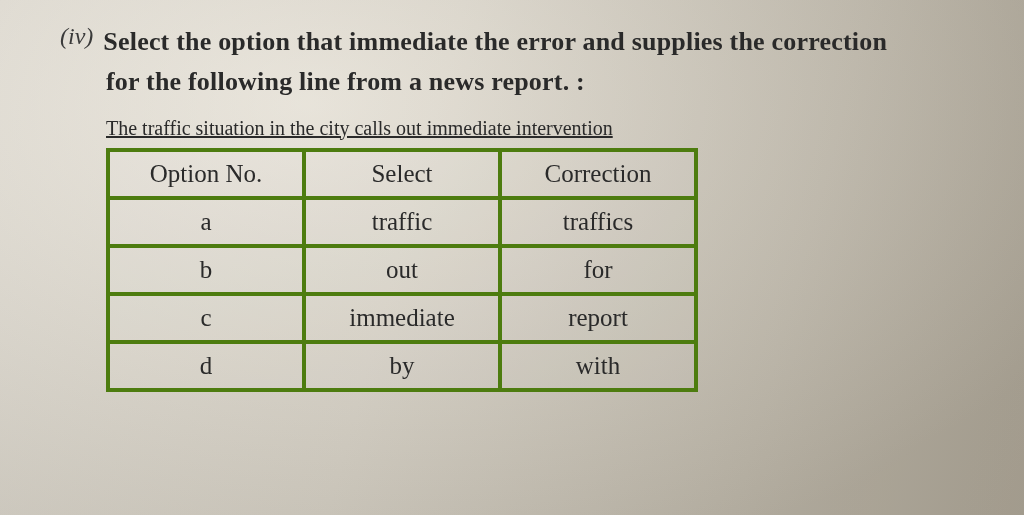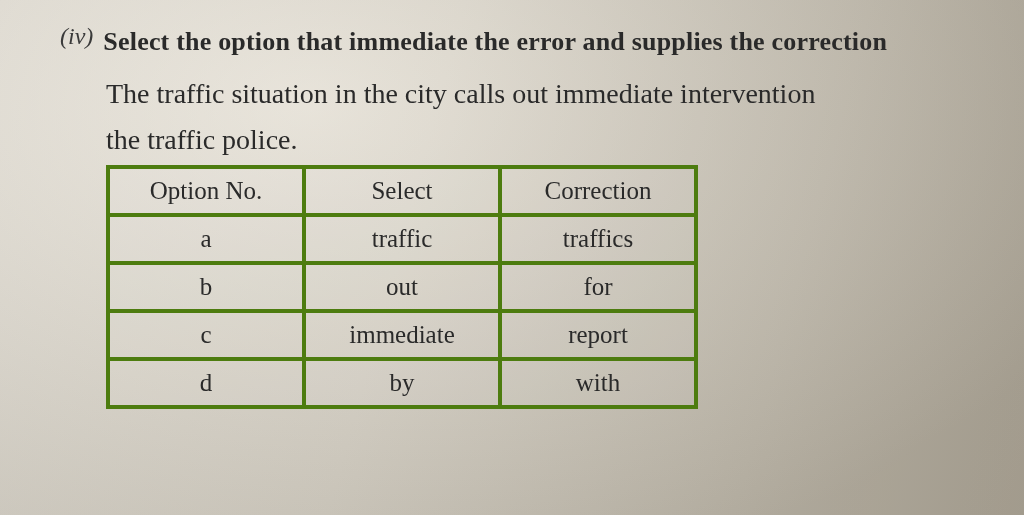--- a/index.html
+++ b/index.html
@@ -42,23 +42,24 @@
   .q-text {
     font-weight: 700;
     font-size: 26px;
     line-height: 1.55;
     letter-spacing: 0.2px;
   }
   .indent-block {
     margin-left: 46px;
   }
   .sentence {
-    font-size: 28px;
+    font-size: 20px;
     line-height: 1.55;
     margin-top: 10px;
+    text-decoration: underline;
   }
   .table-wrap {
     margin-left: 46px;
     margin-top: 4px;
   }
   table {
     border-collapse: collapse;
     background: rgba(255,255,255,0.05);
   }
   td {
@@ -76,23 +77,25 @@
 </head>
 <body>
 
 <div class="page">
 
   <div class="q-line">
     <span class="q-num">(iv)</span>
     <span class="q-text">Select the option that immediate the error and supplies the correction</span>
   </div>
 
+  <div class="indent-block">
+    <span class="q-text">for the following line from a news report. :</span>
+  </div>
 
   <div class="indent-block sentence">The traffic situation in the city calls out immediate intervention</div>
-  <div class="indent-block sentence" style="margin-top:2px;">the traffic police.</div>
 
   <div class="table-wrap">
     <table>
       <tbody>
           <tr>
         <td>Option No.</td>
         <td>Select</td>
         <td>Correction</td>
       </tr>
       <tr>

